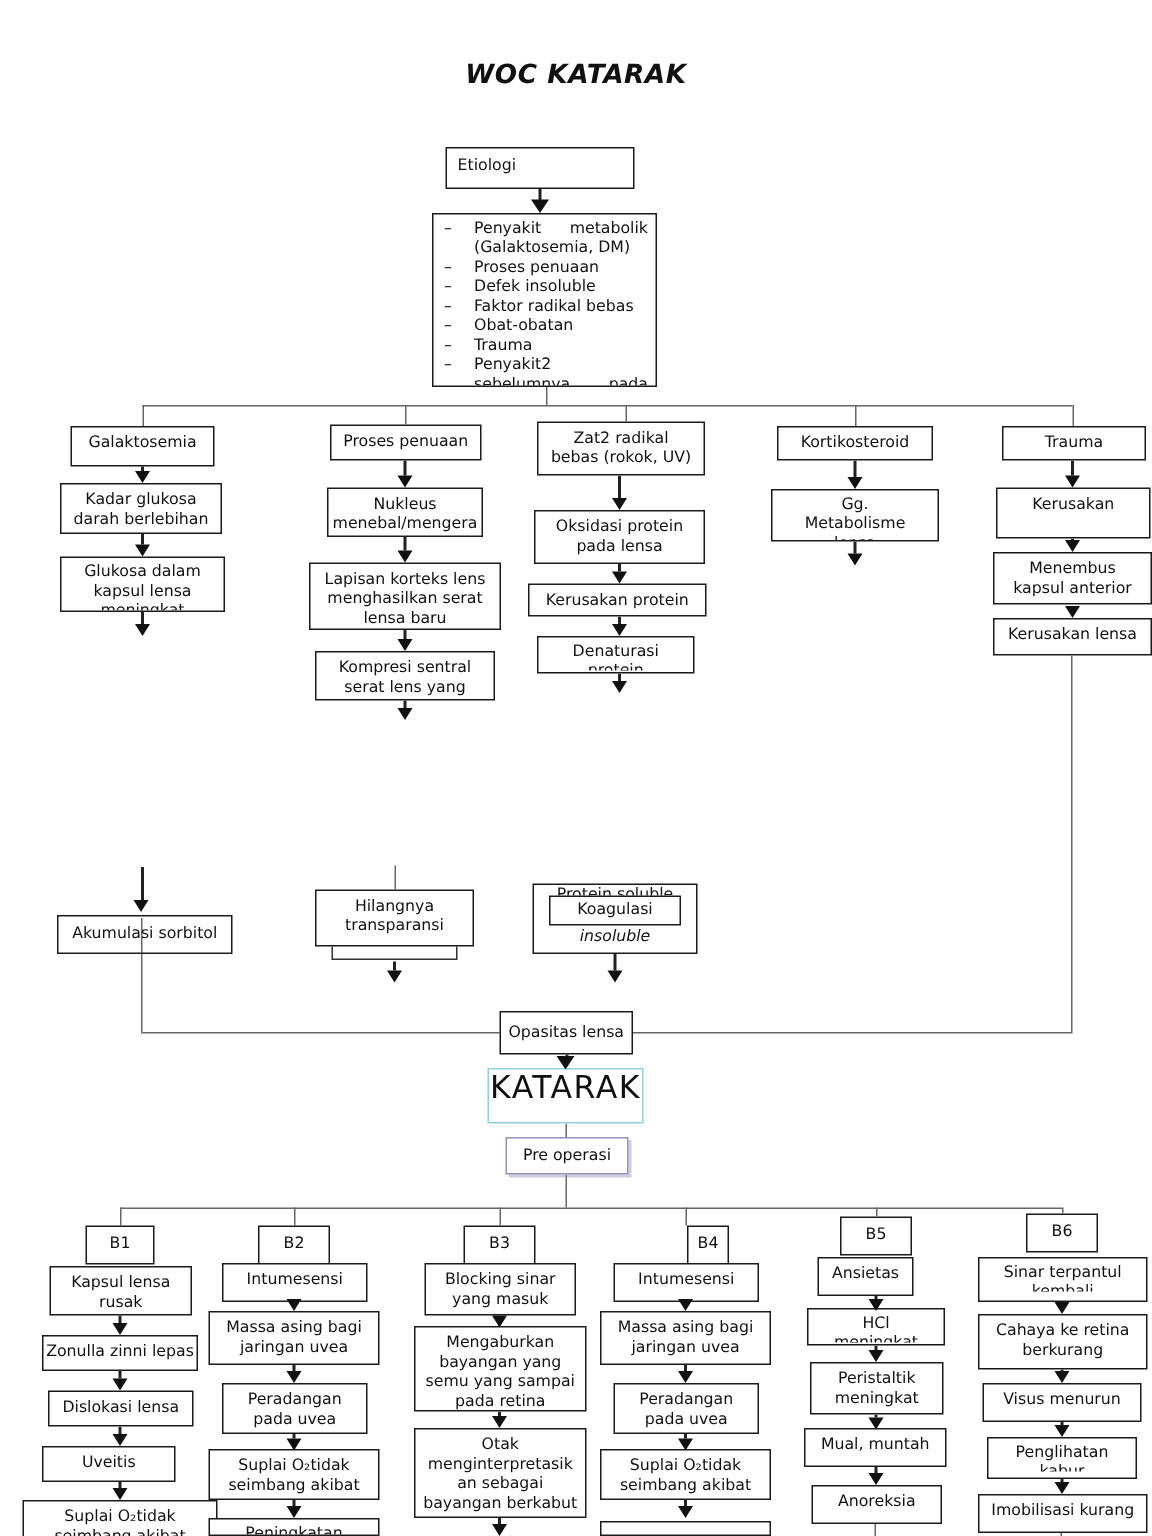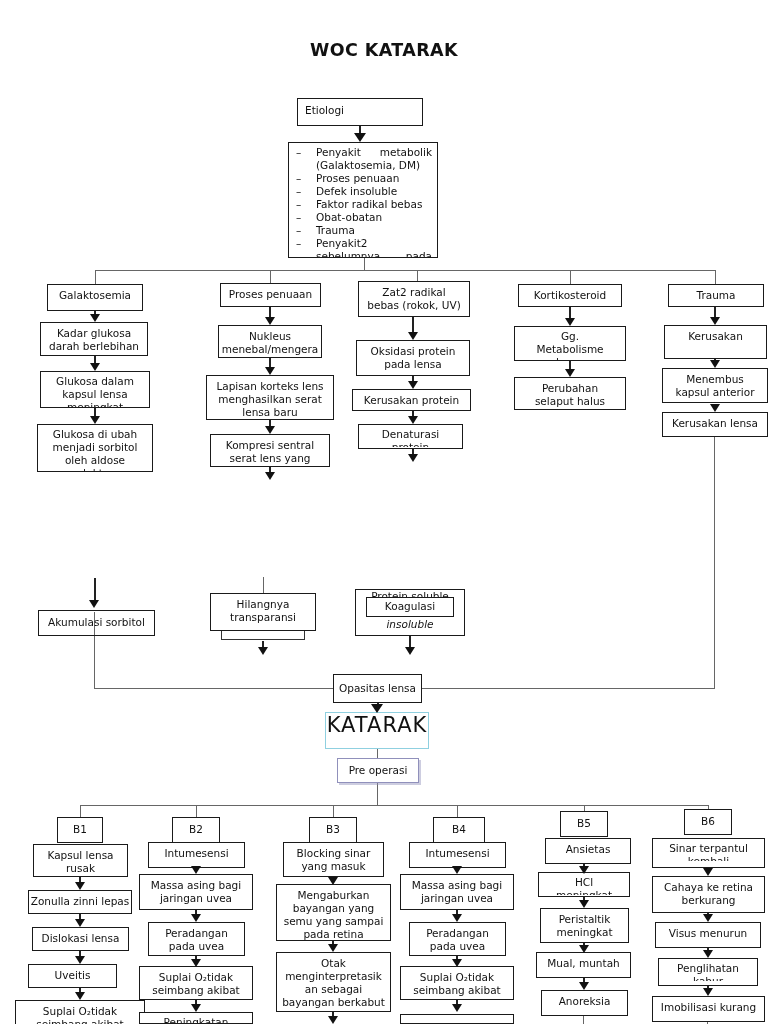--- a/index.html
+++ b/index.html
@@ -1,19 +1,19 @@
 <!DOCTYPE html>
 <html><head>
 <meta charset="utf-8">
 <style>
   html,body{margin:0;padding:0;background:#fff;}
   .page{position:relative;width:768px;height:1024px;background:#ffffff;overflow:hidden;
         font-family:"DejaVu Sans","Liberation Sans",sans-serif;color:#111;}
   .title{position:absolute;left:0;right:0;top:40px;text-align:center;font-size:17.5px;
-         font-weight:bold;letter-spacing:0.4px;}
+         font-weight:bold;letter-spacing:0.4px;font-style:italic;}
   .box{position:absolute;box-sizing:border-box;border:1.6px solid #1a1a1a;background:#fff;
        text-align:center;font-size:10.5px;line-height:13px;overflow:hidden;padding-top:4px;z-index:2;}
   .box span{display:block;white-space:pre-line;}
   .box .cut{height:6px;overflow:hidden;}
   .cutbox{padding-top:3px;}
   .leftbox{text-align:left;padding-left:7px;padding-top:5px;}
   .listbox{text-align:left;padding:3px 2px 0 4px;font-size:10.5px;line-height:13px;}
   .li{display:flex;}
   .li .dash{width:20px;flex:none;padding-left:3px;}
   .li .it{flex:1;padding-right:3px;white-space:normal;}
@@ -100,26 +100,20 @@
     </div>
   <div class="stem" style="left:94px;top:356px;height:7px"></div>
   <div class="arr" style="left:90px;top:363px"></div>
   <div class="box cutbox" style="left:40px;top:371px;width:110px;height:37px">
       <span>Glukosa dalam
 kapsul lensa</span>
       <span class="cut">meningkat</span>
     </div>
   <div class="stem" style="left:94px;top:408px;height:8px"></div>
   <div class="arr" style="left:90px;top:416px"></div>
-  <div class="box cutbox" style="left:37px;top:424px;width:116px;height:48px">
-      <span>Glukosa di ubah
-menjadi sorbitol
-oleh aldose</span>
-      <span class="cut">reduktase</span>
-    </div>
 
   <div class="box" style="left:220px;top:283px;width:101px;height:24px">
       <span>Proses penuaan</span>
     </div>
   <div class="stem" style="left:269px;top:307px;height:10px"></div>
   <div class="arr" style="left:265px;top:317px"></div>
   <div class="box" style="left:218px;top:325px;width:104px;height:33px">
       <span>Nukleus
 menebal/mengera</span>
     </div>
@@ -168,24 +162,20 @@
     </div>
   <div class="stem" style="left:569px;top:307px;height:11px"></div>
   <div class="arr" style="left:565px;top:318px"></div>
   <div class="box cutbox" style="left:514px;top:326px;width:112px;height:35px">
       <span>Gg.
 Metabolisme</span>
       <span class="cut">lensa</span>
     </div>
   <div class="stem" style="left:569px;top:361px;height:8px"></div>
   <div class="arr" style="left:565px;top:369px"></div>
-  <div class="box" style="left:514px;top:377px;width:112px;height:33px">
-      <span>Perubahan
-selaput halus</span>
-    </div>
 
   <div class="box" style="left:668px;top:284px;width:96px;height:23px">
       <span>Trauma</span>
     </div>
   <div class="stem" style="left:714px;top:307px;height:10px"></div>
   <div class="arr" style="left:710px;top:317px"></div>
   <div class="box" style="left:664px;top:325px;width:103px;height:34px">
       <span>Kerusakan</span>
     </div>
   <div class="stem" style="left:714px;top:359px;height:2px"></div>
@@ -250,21 +240,21 @@
 
   <div class="box blabel" style="left:57px;top:817px;width:46px;height:26px">
       <span>B1</span>
     </div>
   <div class="box blabel" style="left:172px;top:817px;width:48px;height:26px">
       <span>B2</span>
     </div>
   <div class="box blabel" style="left:309px;top:817px;width:48px;height:26px">
       <span>B3</span>
     </div>
-  <div class="box blabel" style="left:433px;top:817px;width:52px;height:26px">
+  <div class="box blabel" style="left:458px;top:817px;width:28px;height:26px">
       <span>B4</span>
     </div>
   <div class="box blabel" style="left:560px;top:811px;width:48px;height:26px">
       <span>B5</span>
     </div>
   <div class="box blabel" style="left:684px;top:809px;width:48px;height:26px">
       <span>B6</span>
     </div>
 
   <div class="box" style="left:33px;top:844px;width:95px;height:33px">
@@ -360,21 +350,21 @@
   <div class="box" style="left:400px;top:966px;width:114px;height:34px">
       <span>Suplai O₂tidak
 seimbang akibat</span>
     </div>
   <div class="stem" style="left:456px;top:1000px;height:4px"></div>
   <div class="arr" style="left:452px;top:1004px"></div>
   <div class="box" style="left:400px;top:1014px;width:114px;height:10px">
       <span></span>
     </div>
 
-  <div class="box" style="left:545px;top:838px;width:86px;height:26px">
+  <div class="box" style="left:545px;top:838px;width:64px;height:26px">
       <span>Ansietas</span>
     </div>
   <div class="stem" style="left:583px;top:864px;height:2px"></div>
   <div class="arr" style="left:579px;top:866px"></div>
   <div class="box cutbox" style="left:538px;top:872px;width:92px;height:25px">
       <span>HCl</span>
       <span class="cut">meningkat</span>
     </div>
   <div class="stem" style="left:583px;top:897px;height:3px"></div>
   <div class="arr" style="left:579px;top:900px"></div>

